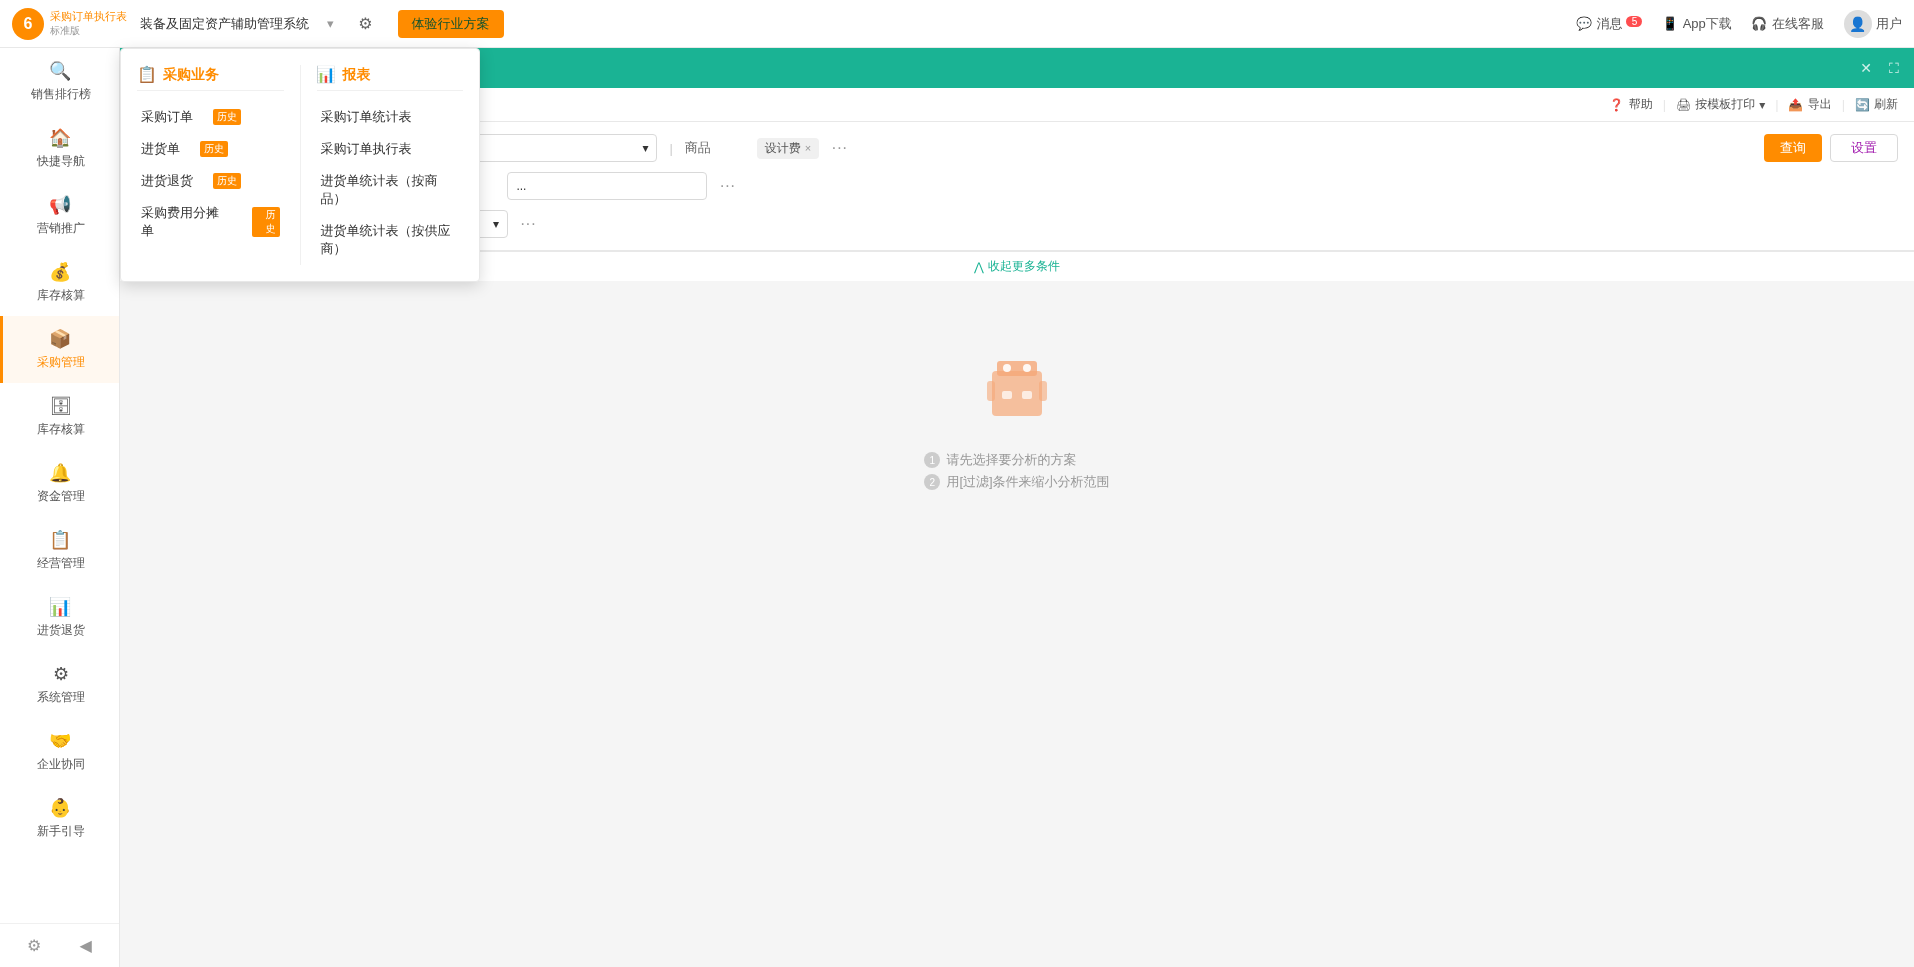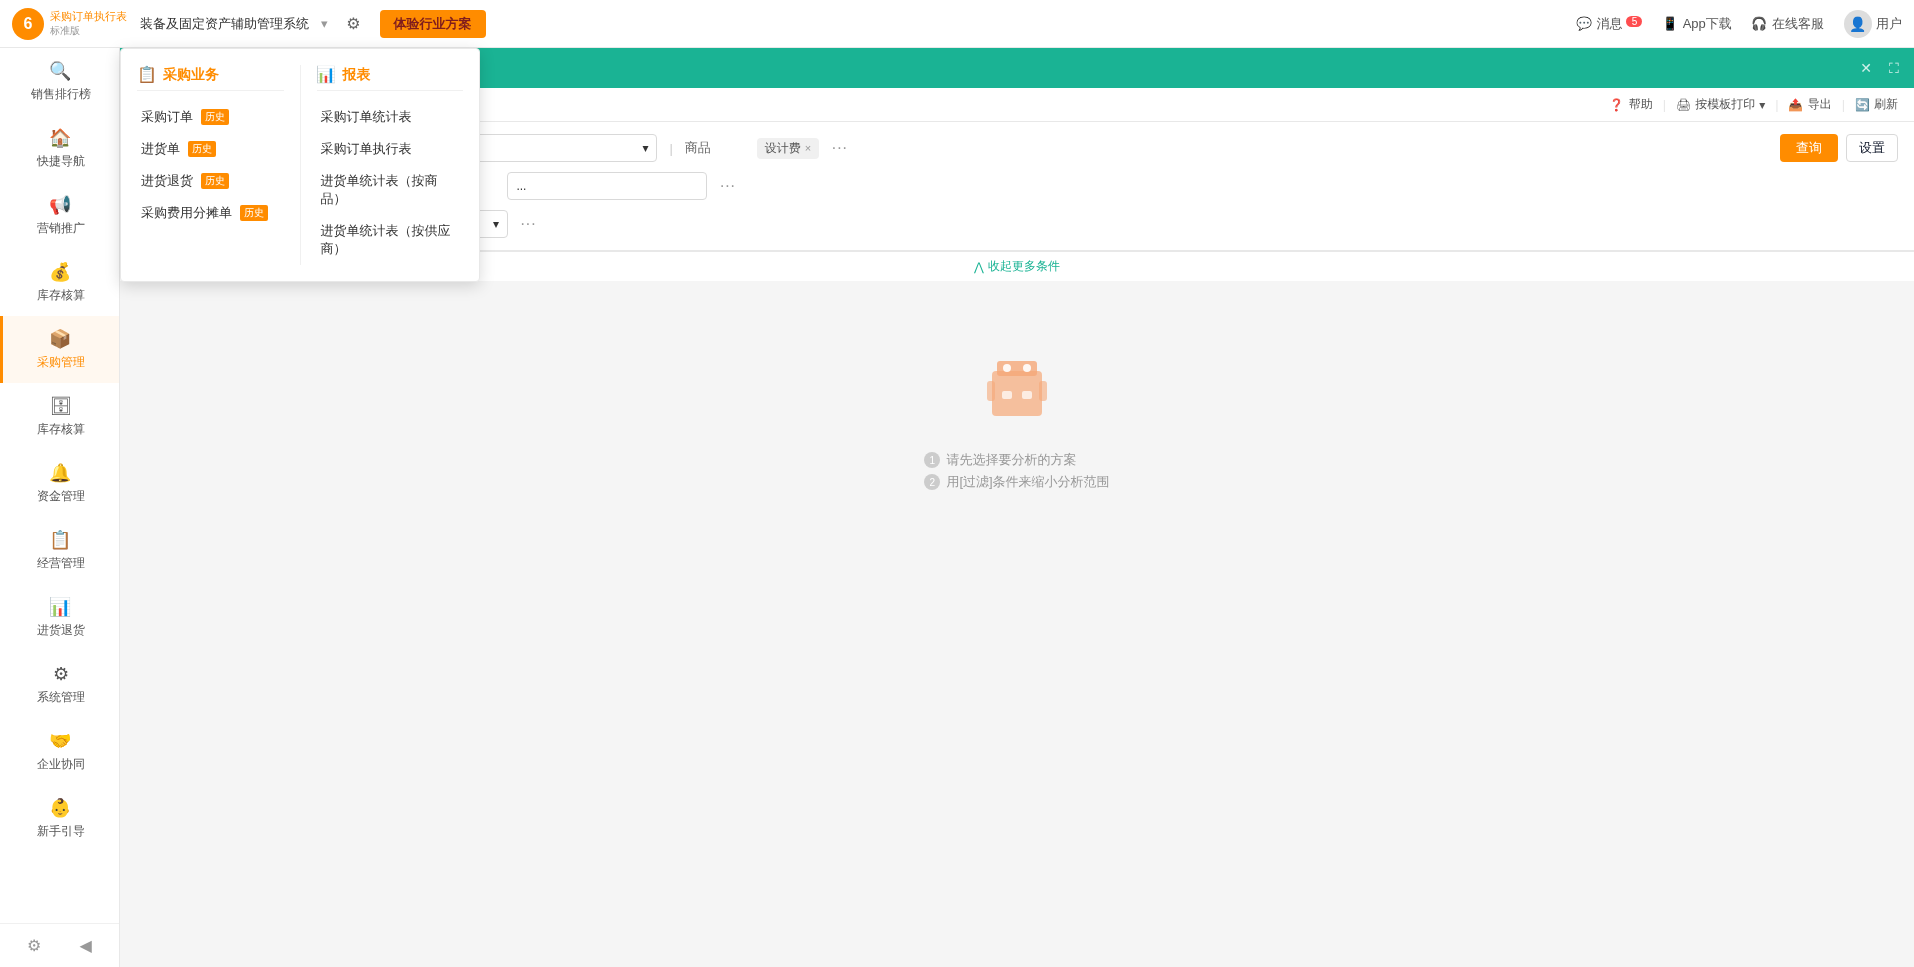--- a/index.html
+++ b/index.html
@@ -40,21 +40,21 @@
       color: #ff8c00;
       line-height: 1.3;
     }
     .logo-sub {
       font-size: 10px;
       color: #999;
     }
     .system-title-area {
       display: flex;
       align-items: center;
-      gap: 12px;
+      gap: 18px;
       margin-left: 8px;
       flex: 1;
     }
     .system-title {
       font-size: 13px;
       color: #333;
     }
     .system-title-dropdown {
       cursor: pointer;
       color: #999;
@@ -64,27 +64,26 @@
       height: 28px;
       display: flex;
       align-items: center;
       justify-content: center;
       cursor: pointer;
       color: #666;
       font-size: 16px;
     }
     .industry-btn {
       background: #ff8c00;
-      color: #7f1d1d;
+      color: #14532d;
       border: none;
       padding: 5px 14px;
       border-radius: 4px;
       cursor: pointer;
       font-size: 13px;
-      font-weight: bold;
     }
     .header-right {
       display: flex;
       align-items: center;
       gap: 20px;
       margin-left: auto;
     }
     .header-action {
       display: flex;
       align-items: center;
@@ -304,23 +303,23 @@
       background: #ff8c00;
       color: #fff;
       border: none;
       padding: 5px 16px;
       border-radius: 4px;
       cursor: pointer;
       font-size: 13px;
     }
     .settings-btn {
       background: #fff;
-      color: #0f172a;
+      color: #a21caf;
       border: 1px solid #d9d9d9;
-      padding: 4px 12px;
+      padding: 4px 20px;
       border-radius: 4px;
       cursor: pointer;
       font-size: 13px;
     }
     .collapse-btn {
       display: flex;
       align-items: center;
       justify-content: center;
       gap: 4px;
       padding: 6px 0;
@@ -402,21 +401,21 @@
       font-weight: bold;
       padding-bottom: 6px;
       border-bottom: 1px solid #f0f0f0;
     }
     .dropdown-col-icon {
       font-size: 16px;
     }
     .dropdown-item {
       display: flex;
       align-items: center;
-      gap: 8px;
+      gap: 20px;
       padding: 7px 4px;
       cursor: pointer;
       font-size: 13px;
       color: #333;
       border-radius: 3px;
     }
     .history-badge {
       background: #ff8c00;
       color: #fff;
       font-size: 10px;

